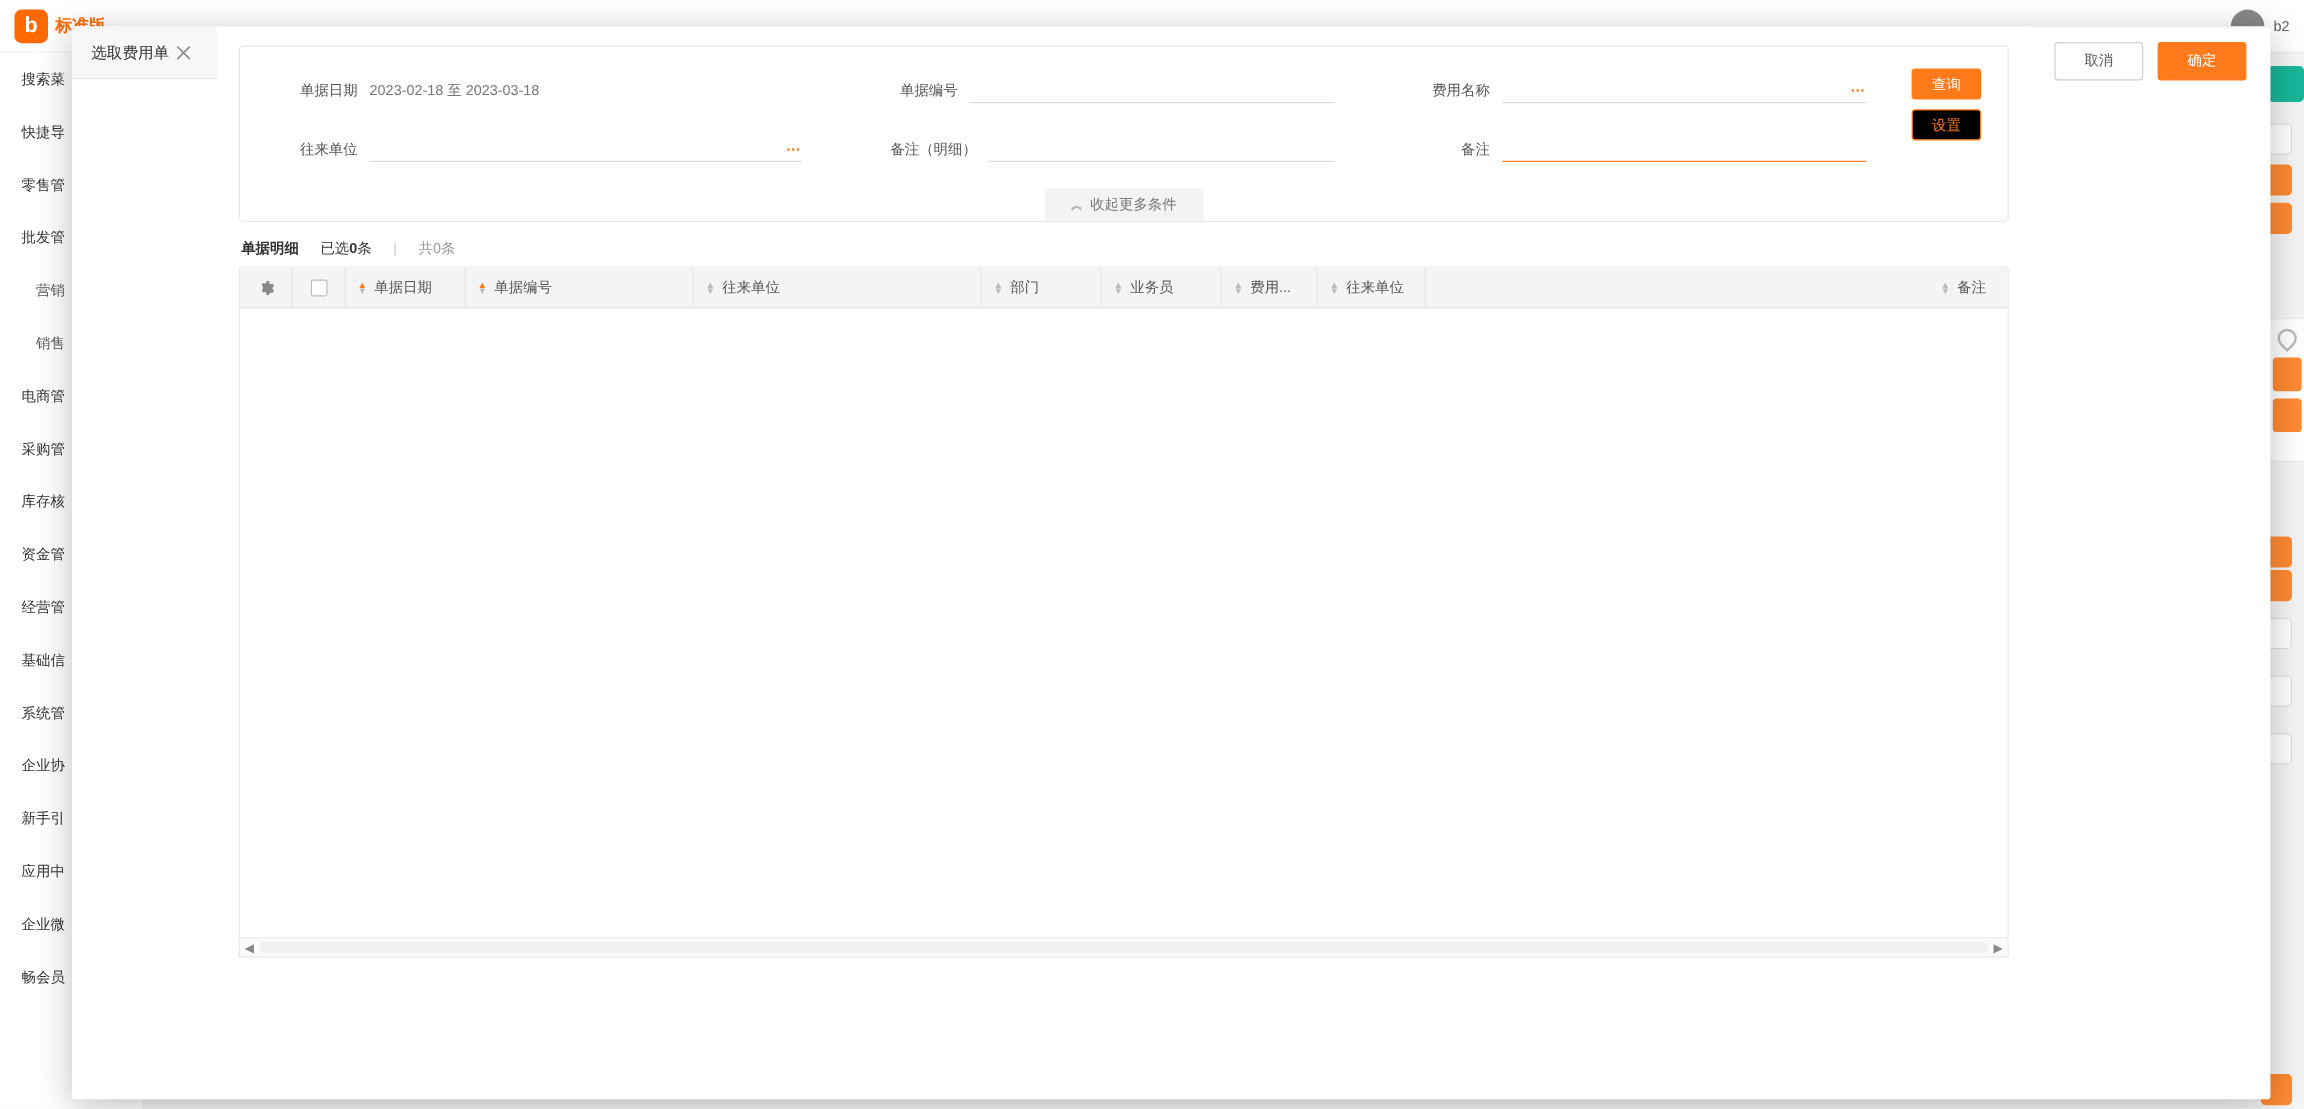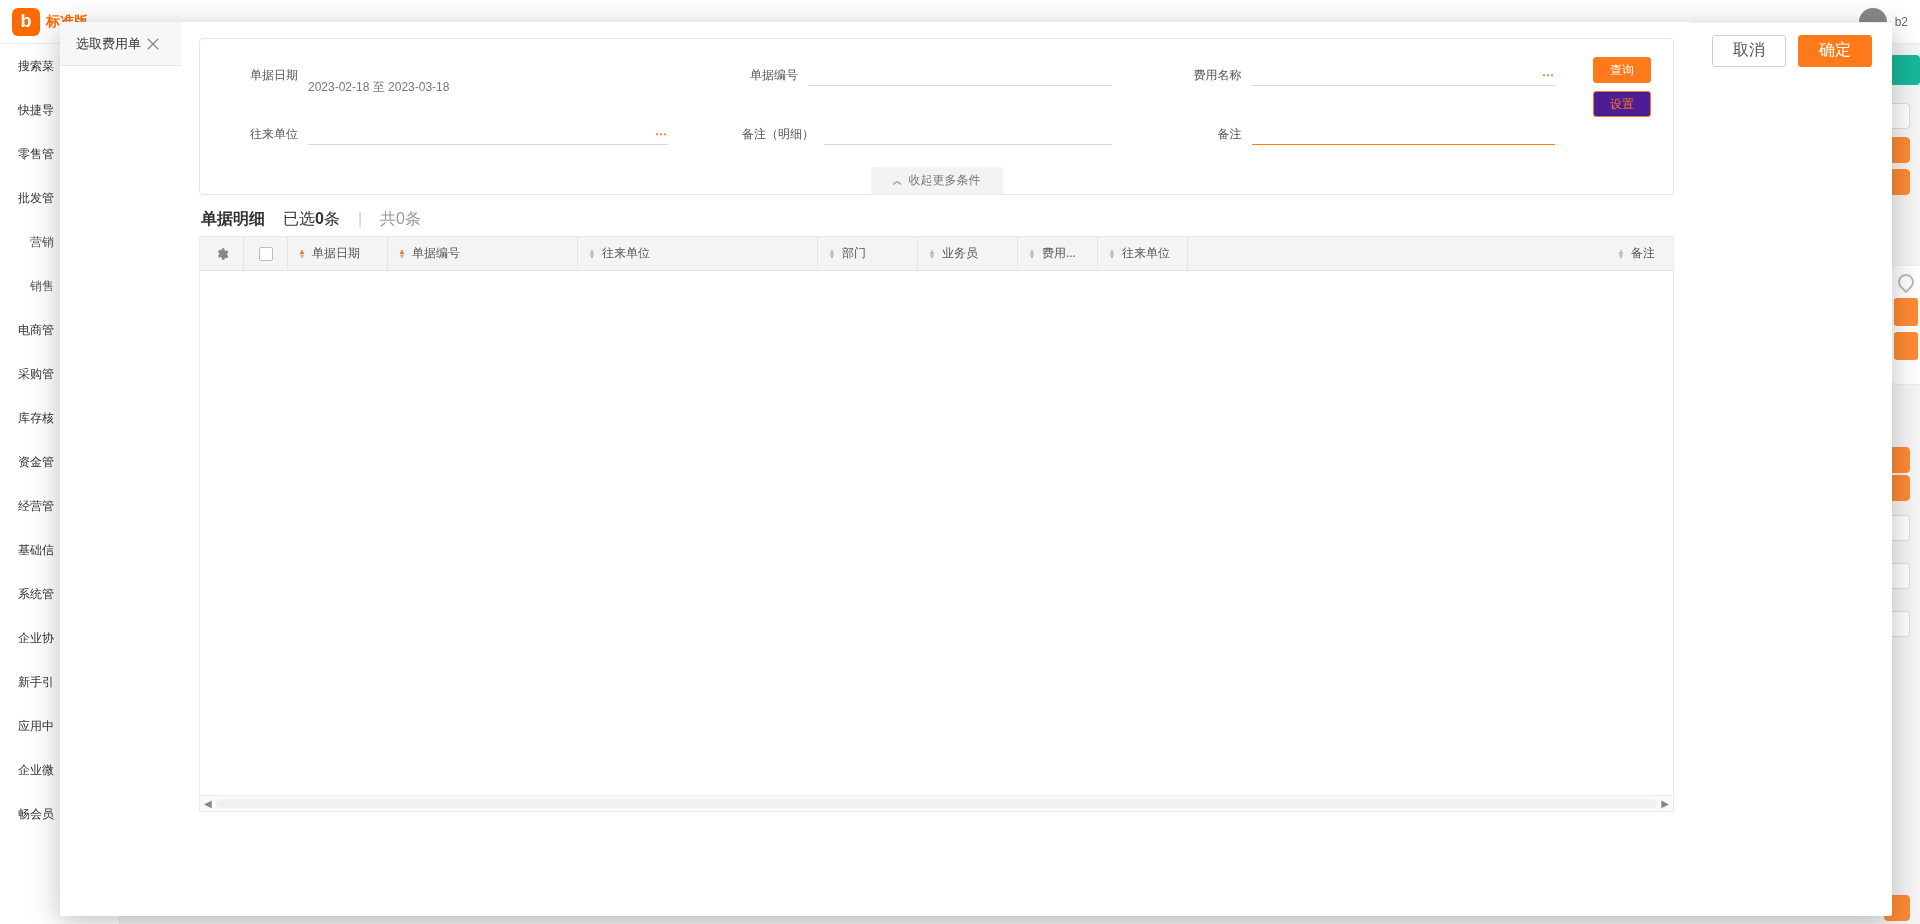--- a/index.html
+++ b/index.html
@@ -137,21 +137,21 @@
 
   .date-chips { display: flex; gap: 8px; align-items: center; flex-wrap: wrap; }
   .date-chip {
     font-size: 12px; color: #666; cursor: pointer;
     padding: 2px 4px; border-radius: 10px;
   }
   .date-chip.active {
     background: #ff7a1a; color: #fff; padding: 2px 8px;
   }
   .date-range {
-    font-size: 12px; color: #777; margin-top: 16px;
+    font-size: 12px; color: #777; margin-top: 4px;
   }
 
   .uline-input {
     display: block; width: 100%;
     border: none; border-bottom: 1px solid #d9d9d9;
     padding: 4px 2px; font-size: 12px; color: #333;
     background: transparent; outline: none;
   }
   .uline-wrap { position: relative; }
   .uline-ellipsis {
@@ -165,42 +165,42 @@
     position: absolute; right: 22px; top: 18px;
     display: flex; flex-direction: column; gap: 8px;
   }
   .btn {
     min-width: 58px; height: 26px;
     border-radius: 3px; font-size: 12px;
     display: flex; align-items: center; justify-content: center;
     cursor: pointer; user-select: none;
   }
   .btn-primary { background: #ff7a1a; color: #fff; border: 1px solid #ff7a1a; }
-  .btn-outline { background: #4c1d95; color: #ff7a1a; border: 1px solid #ff7a1a; }
+  .btn-outline { background: #000000; color: #ff7a1a; border: 1px solid #ff7a1a; }
   .btn-default { background: #fff; color: #555; border: 1px solid #d0d0d0; }
 
   .collapse-bar {
     margin-top: 22px;
     display: flex; justify-content: center;
   }
   .collapse-pill {
     background: #f3f3f3;
     color: #777; font-size: 12px;
     padding: 5px 22px;
     border-radius: 3px 3px 0 0;
     cursor: pointer;
     display: flex; align-items: center; gap: 6px;
   }
   .collapse-pill .chev { font-size: 10px; }
 
   
   .section-row {
     display: flex; align-items: baseline; gap: 18px;
     margin: 14px 0 6px 2px;
-    font-size: 16px;
+    font-size: 12px;
   }
   .section-title { font-weight: 600; color: #333; }
   .section-sel { color: #333; }
   .section-sel b { font-weight: 600; }
   .section-total { color: #9a9a9a; text-align: right; }
   .section-divider { color: #ccc; }
 
   
   .table-wrap {
     border: 1px solid #eaeaea;
@@ -263,21 +263,21 @@
   }
   .hscroll-track { position: absolute; left: 16px; right: 16px; top: 3px; bottom: 3px; background: #f0f0f0; border-radius: 5px; }
 
   
   .modal-footer {
     height: 56px; flex: none;
     display: flex; justify-content: flex-end; align-items: center;
     gap: 12px; padding: 0 20px;
     border-top: 1px solid #efefef;
   }
-  .btn-lg { min-width: 74px; height: 32px; font-size: 16px; }
+  .btn-lg { min-width: 74px; height: 32px; font-size: 12px; }
 
   
   .modal-body::-webkit-scrollbar { width: 8px; }
 </style>
 </head>
 <body>
 
 <div class="bg-topbar">
   <div class="bg-logo">
     <div class="bg-logo-mark">b</div>

